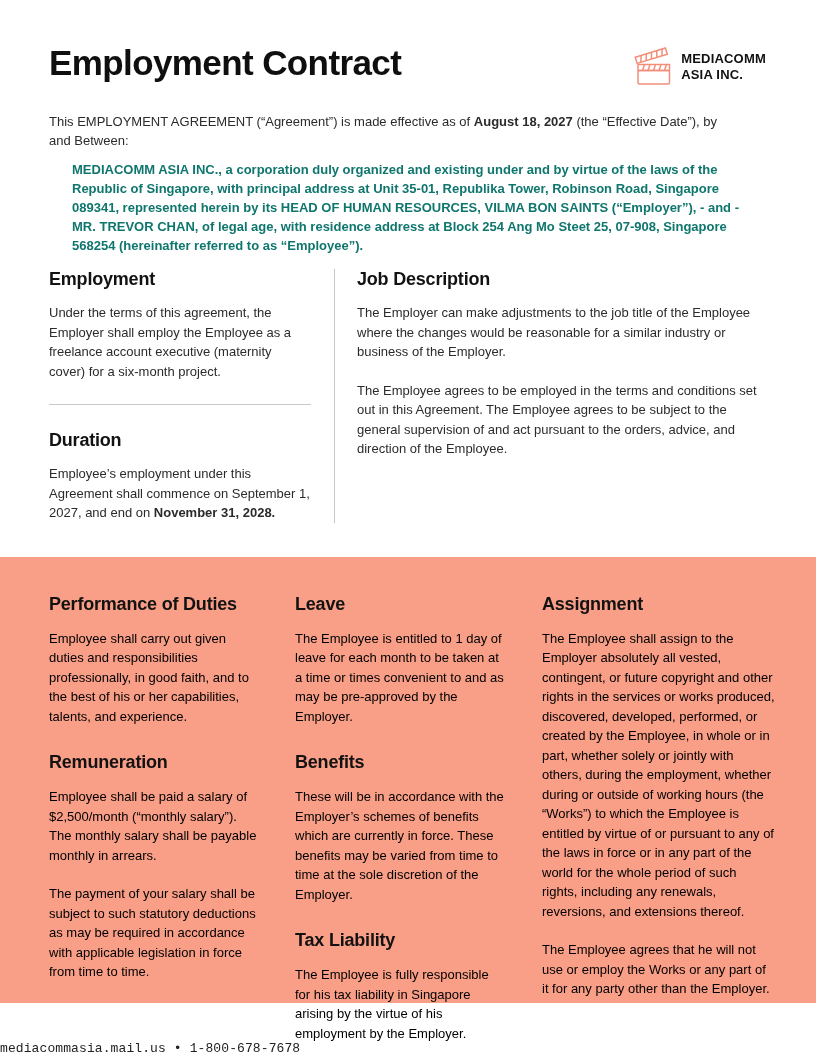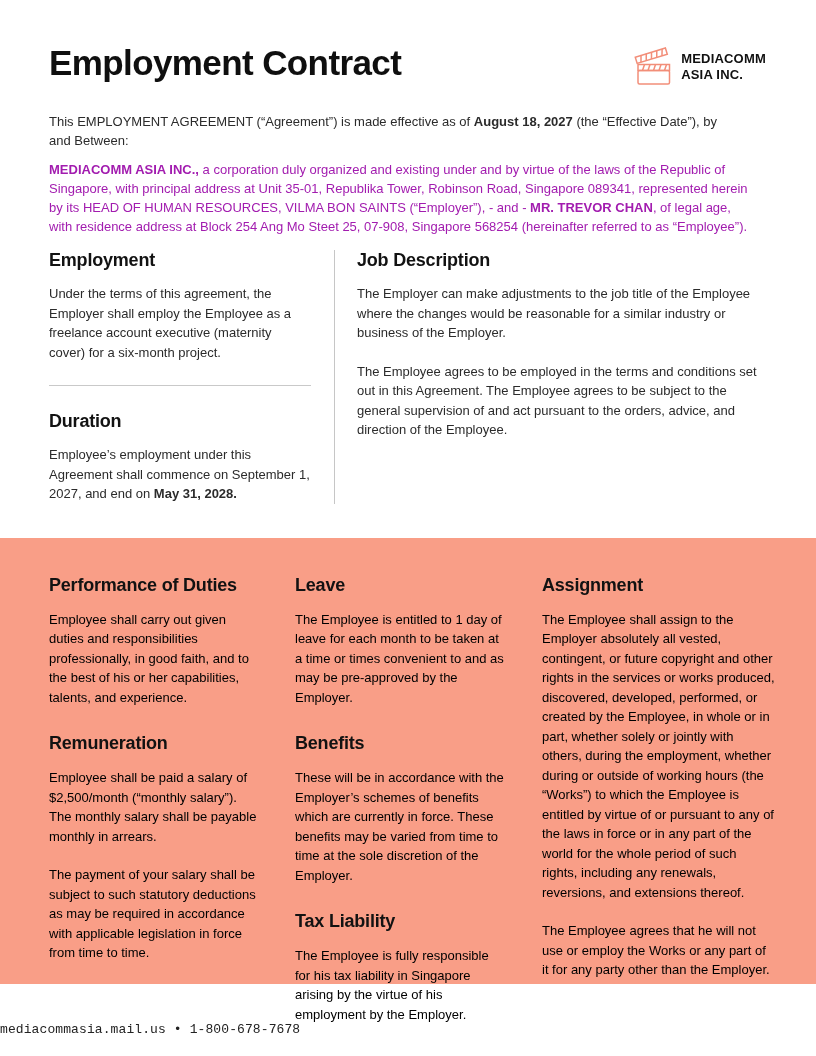--- a/index.html
+++ b/index.html
@@ -43,25 +43,26 @@
   }
   
   .intro-1 {
     margin: 25px 49px 0;
     max-width: 690px;
     font-size: 13px;
     line-height: 19px;
     color: #2b2b2b;
   }
   .intro-2 {
-    margin: 10px 49px 0;
+    margin: 10px 72px 0;
     max-width: 700px;
     font-size: 13px;
     line-height: 19px;
-    color: #a21caf;
+    color: #0f766e;
+    font-weight: bold;
   }
   
   .two-col {
     display: flex;
     margin: 14px 46px 0 49px;
   }
   .col-left { width: 262px; flex: none; }
   .v-divider {
     width: 1px;
     background: #c6c6c6;
@@ -148,21 +149,21 @@
   <p class="intro-1"><span>This EMPLOYMENT AGREEMENT (“Agreement”) is made effective as of </span><strong>August 18, 2027</strong><span> (the “Effective Date”), by and Between:</span></p>
 
   <p class="intro-2"><strong>MEDIACOMM ASIA INC.,</strong><span> a corporation duly organized and existing under and by virtue of the laws of the Republic of Singapore, with principal address at Unit 35-01, Republika Tower, Robinson Road, Singapore 089341, represented herein by its HEAD OF HUMAN RESOURCES, VILMA BON SAINTS (“Employer”), - and -  </span><strong>MR. TREVOR CHAN</strong><span>, of legal age, with residence address at Block 254 Ang Mo Steet 25, 07-908, Singapore 568254 (hereinafter referred to as “Employee”).</span></p>
 
   <div class="two-col">
     <div class="col-left">
       <h2>Employment</h2>
       <p class="body-p">Under the terms of this agreement, the Employer shall employ the Employee as a freelance account executive (maternity cover) for a six-month project.</p>
       <hr class="h-divider">
       <h2>Duration</h2>
-      <p class="body-p"><span>Employee’s employment under this Agreement shall commence on September 1, 2027, and end on </span><strong>May 31, 2028.</strong></p>
+      <p class="body-p"><span>Employee’s employment under this Agreement shall commence on September 1, 2027, and end on </span><strong>November 31, 2028.</strong></p>
     </div>
     <div class="v-divider"></div>
     <div class="col-right">
       <h2>Job Description</h2>
       <p class="body-p">The Employer can make adjustments to the job title of the Employee where the changes would be reasonable for a similar industry or business of the Employer.</p>
       <p class="body-p">The Employee agrees to be employed in the terms and conditions set out in this Agreement. The Employee agrees to be subject to the general supervision of and act pursuant to the orders, advice, and direction of the Employee.</p>
     </div>
   </div>
 
   <div class="salmon">

